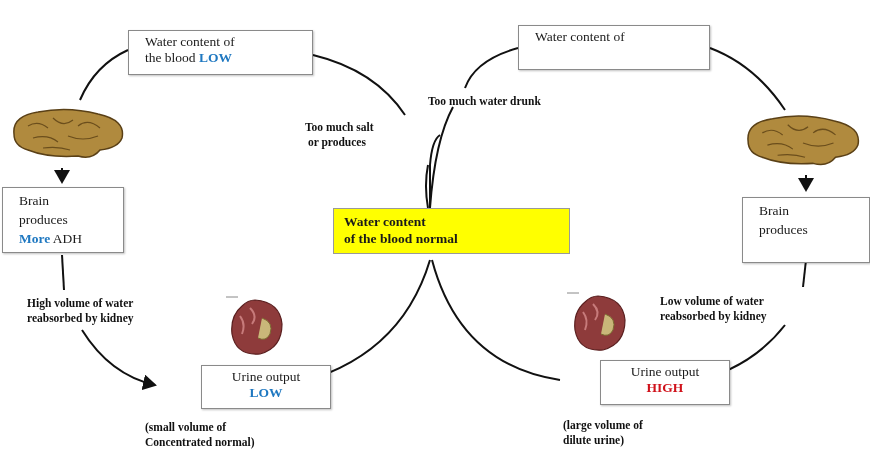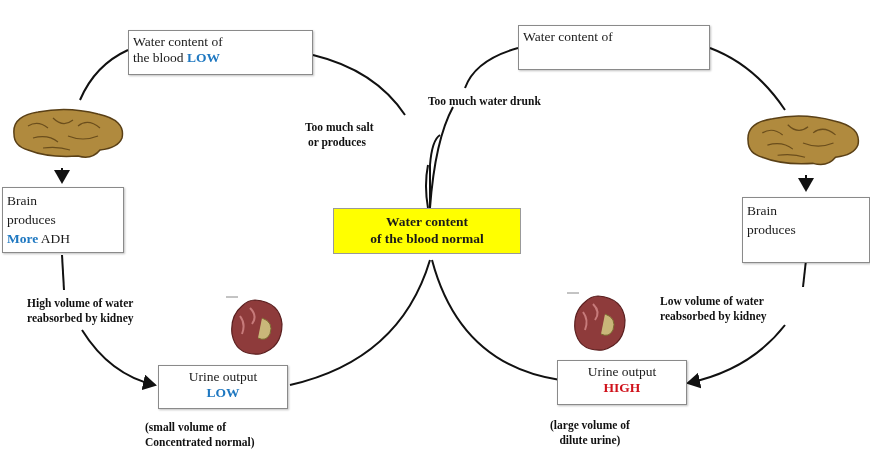--- a/index.html
+++ b/index.html
@@ -1,28 +1,28 @@
 <!DOCTYPE html>
 <html><head>
 <meta charset="utf-8">
 <style>
   html, body { margin:0; padding:0; background:#ffffff; }
   body { width:870px; height:470px; position:relative; overflow:hidden;
          font-family:"Liberation Serif", "DejaVu Serif", serif; color:#1a1a1a; }
   .box { position:absolute; background:#fff; border:1.5px solid #8a8a8a;
          box-shadow:1px 1px 2px rgba(0,0,0,0.25); font-size:13.5px; line-height:16px;
-         padding:3px 4px; box-sizing:border-box; }
+         padding:3px 16px; box-sizing:border-box; }
   .center-box { position:absolute; background:#ffff00; border:1.5px solid #999;
          font-weight:bold; font-size:13.5px; line-height:17px; padding:4px 10px;
          box-sizing:border-box; }
   .label { position:absolute; font-weight:bold; font-size:11.5px; line-height:15px;
            white-space:nowrap; color:#111; }
   .blue { color:#1f78c1; font-weight:bold; }
   .red { color:#d0121b; font-weight:bold; }
-  .center { text-align:center; }
+  .center { text-align:center;margin-left:43px; }
   svg.lines { position:absolute; left:0; top:0; }
   .img { position:absolute; }
 </style>
 </head>
 <body>
 
 <svg class="lines" width="870" height="470">
   <defs>
     <marker id="ah" markerWidth="8" markerHeight="8" refX="6" refY="4" orient="auto">
       <path d="M0,0 L7,4 L0,8 Z" fill="#111"></path>
@@ -78,21 +78,21 @@
 <div class="box" style="left:2px;top:187px;width:122px;height:66px;line-height:19px;">
   <div>Brain</div>
   <div>produces</div>
   <div><span class="blue">More</span><span style="white-space:pre;"> ADH</span></div>
 </div>
 <div class="box" style="left:742px;top:197px;width:128px;height:66px;line-height:19px;">
   <div>Brain</div>
   <div>produces</div>
 </div>
 
-<div class="center-box" style="left:333px;top:208px;width:188px;height:46px;text-align:center;">
+<div class="center-box" style="left:333px;top:208px;width:237px;height:46px;">
   <div>Water content</div>
   <div>of the blood normal</div>
 </div>
 
 <div class="label" style="left:27px;top:296px;">
   <div>High volume of water</div>
   <div>reabsorbed by kidney</div>
 </div>
 <div class="label" style="left:660px;top:294px;">
   <div>Low volume of water</div>
@@ -118,16 +118,16 @@
 </div>
 <div class="box center" style="left:557px;top:360px;width:130px;height:45px;">
   <div>Urine output</div>
   <div class="red">HIGH</div>
 </div>
 
 <div class="label" style="left:145px;top:420px;">
   <div>(small volume of</div>
   <div>Concentrated normal)</div>
 </div>
-<div class="label" style="left:550px;top:418px;text-align:center;">
+<div class="label" style="left:563px;top:418px;">
   <div>(large volume of</div>
   <div>dilute urine)</div>
 </div>
 
 </body></html>

